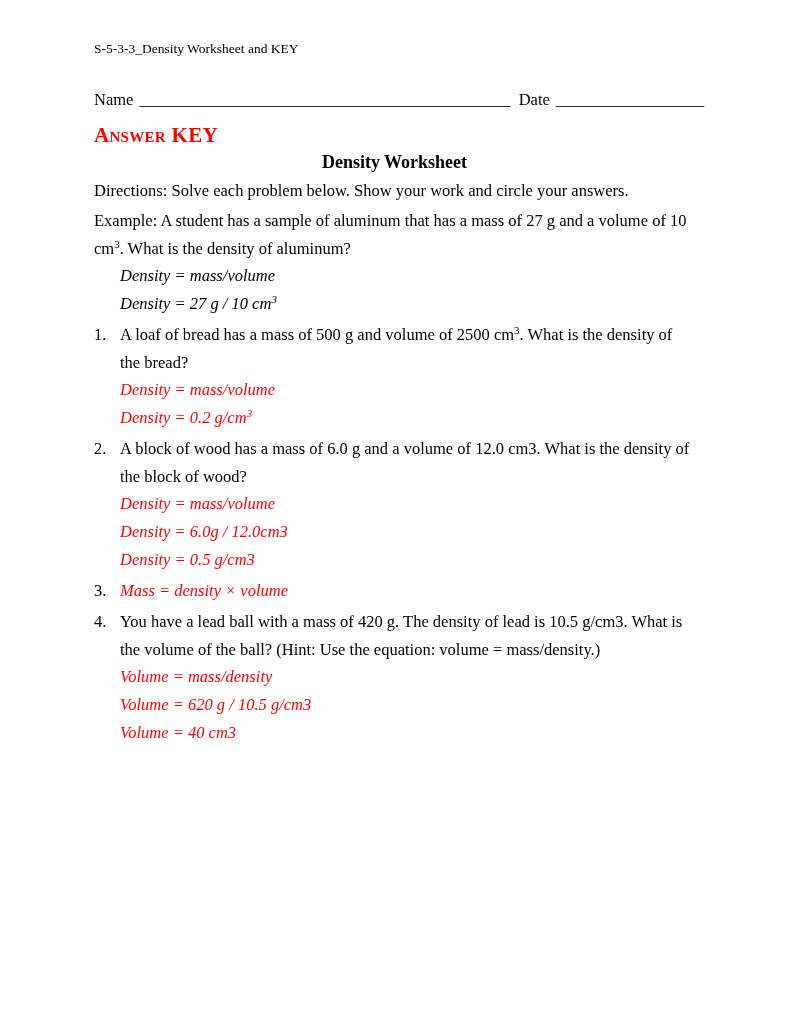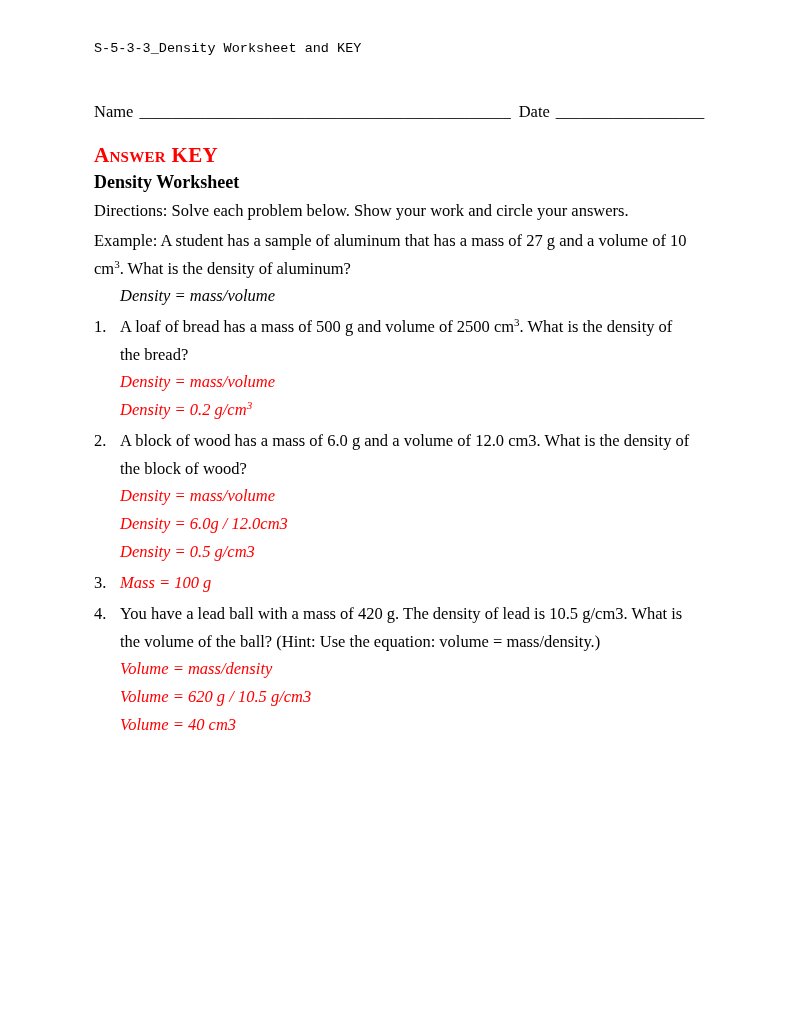--- a/index.html
+++ b/index.html
@@ -13,45 +13,45 @@
     height: 1024px;
     margin: 0 auto;
     font-family: "Liberation Serif", serif;
     font-size: 16.5px;
     color: var(--text-black);
     overflow: hidden;
   }
   .page { padding: 40px 96px 0 94px; }
 
   .doc-header {
-    font-family: Liberation Mono, monospace;
+    font-family: Liberation Serif, serif;
     font-size: 13.5px;
     line-height: 18px;
-    margin-bottom: 40px;
+    margin-bottom: 28px;
   }
 
   .para { line-height: 27.5px; }
 
-  .name-date-line { line-height: 27.5px; margin-bottom: 16px; white-space: nowrap; }
+  .name-date-line { line-height: 27.5px; margin-bottom: 8px; white-space: nowrap; }
   .name-label, .date-label { margin-right: 6px; }
   .name-blank { margin-right: 8px; letter-spacing: 0px; }
 
   .answer-key {
     font-variant: small-caps;
     font-weight: bold;
     color: var(--answer-red);
     line-height: 27.5px;
     font-size: 21px;
     letter-spacing: 0.3px;
   }
 
   .title {
     font-size: 18px;
     font-weight: bold;
-    text-align: left;
+    text-align: center;
     line-height: 27.5px;
   }
 
   .directions { margin-bottom: 3px; }
   .bold { font-weight: normal; }
 
   sup.sp {
     font-size: 11px;
     line-height: 0;
     vertical-align: super;
@@ -83,20 +83,21 @@
   <p class="para directions">
     <span class="bold">Directions:</span><span> Solve each problem below. Show your work and circle your answers.</span>
   </p>
 
   <div class="example-block">
     <p class="para">
       <span class="bold">Example:</span><span> A student has a sample of aluminum that has a mass of 27 g and a volume of 10 cm</span><sup class="sp">3</sup><span>. What is the density of aluminum?</span>
     </p>
     <div class="answers example-answers">
       <div class="answer-line"><span>Density = mass/volume</span><sup class="sp"></sup></div>
+      <div class="answer-line"><span>Density = 27 g / 10 cm</span><sup class="sp">3</sup></div>
     </div>
   </div>
 
   <div class="problem">
     <p class="para problem-q">
       <span class="pnum">1.</span><span>A loaf of bread has a mass of 500 g and volume of 2500 cm</span><sup class="sp">3</sup><span>. What is the density of the bread?</span>
     </p>
     <div class="answers red">
       <div class="answer-line"><span>Density = mass/volume</span><sup class="sp"></sup></div>
       <div class="answer-line"><span>Density = 0.2 g/cm</span><sup class="sp">3</sup></div>
@@ -112,21 +113,21 @@
       <div class="answer-line"><span>Density = 6.0g / 12.0cm3</span><sup class="sp"></sup></div>
       <div class="answer-line"><span>Density = 0.5 g/cm3</span><sup class="sp"></sup></div>
     </div>
   </div>
 
   <div class="problem">
     <p class="para problem-q">
       <span class="pnum">3.</span><sup class="sp"></sup><span></span>
     </p>
     <div class="answers red">
-      <div class="answer-line"><span>Mass = 100 g</span><sup class="sp"></sup></div>
+      <div class="answer-line"><span>Mass = density × volume</span><sup class="sp"></sup></div>
     </div>
   </div>
 
   <div class="problem">
     <p class="para problem-q">
       <span class="pnum">4.</span><span>You have a lead ball with a mass of 420 g. The density of lead is 10.5 g/cm3. What is the volume of the ball? (Hint: Use the equation: volume = mass/density.)</span><sup class="sp"></sup><span></span>
     </p>
     <div class="answers red">
       <div class="answer-line"><span>Volume = mass/density</span><sup class="sp"></sup></div>
       <div class="answer-line"><span>Volume = 620 g / 10.5 g/cm3</span><sup class="sp"></sup></div>

